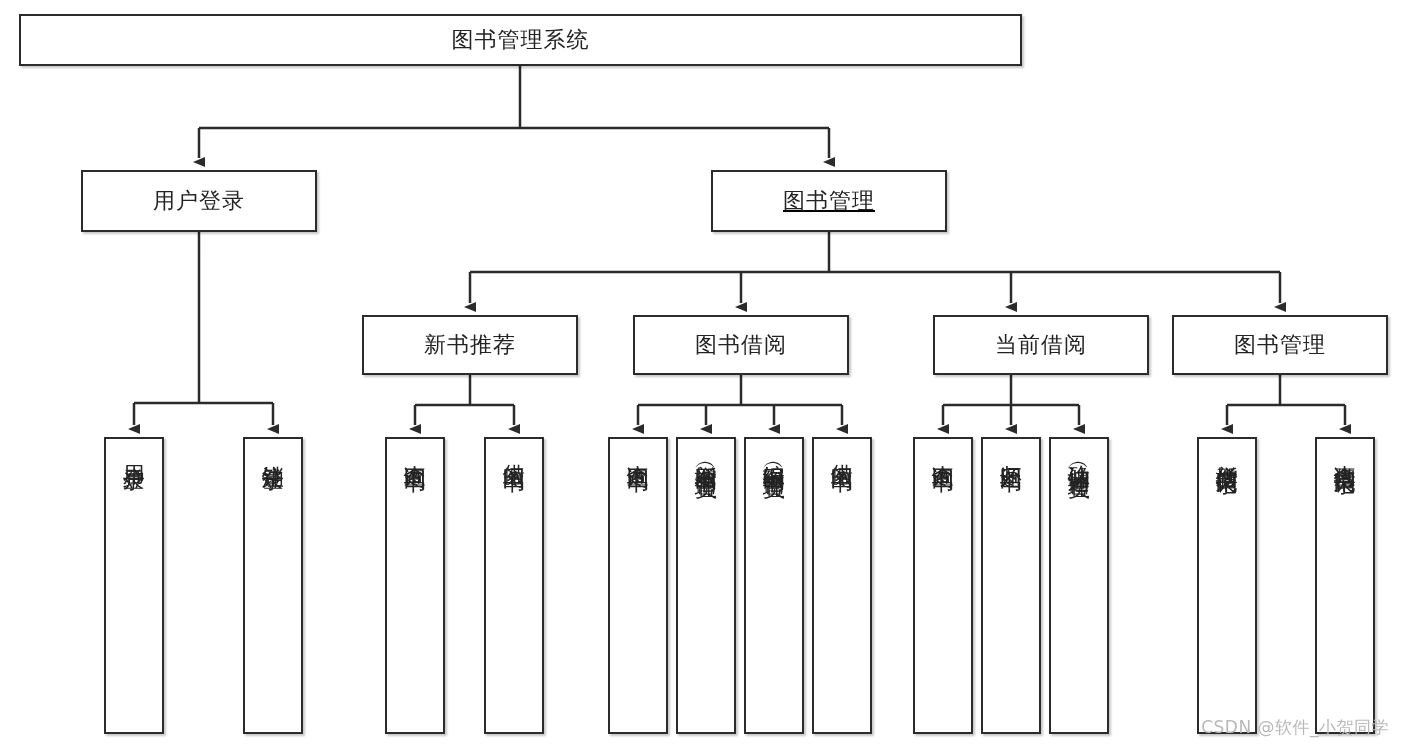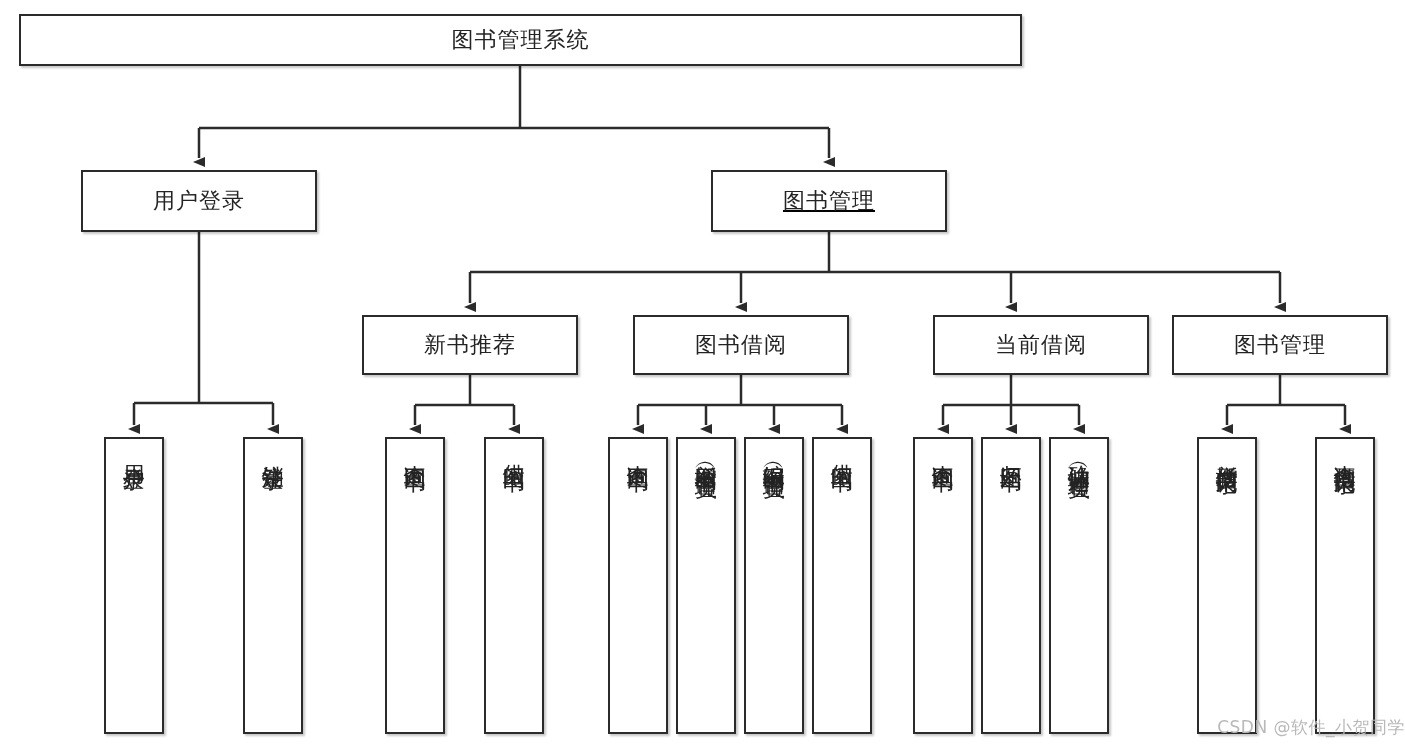--- a/index.html
+++ b/index.html
@@ -49,21 +49,21 @@
     writing-mode: vertical-rl;
     text-orientation: upright;
     font-size: 22px;
     color: #232323;
     line-height: 1.35;
     letter-spacing: 2px;
     white-space: nowrap;
   }
   #watermark {
     position: absolute;
-    right: 0;
+    right: 16px;
     bottom: 8px;
     font-size: 17px;
     color: #b9b9b9;
     letter-spacing: 0.5px;
     white-space: nowrap;
     pointer-events: none;
   }
 </style>
 </head>
 <body>

